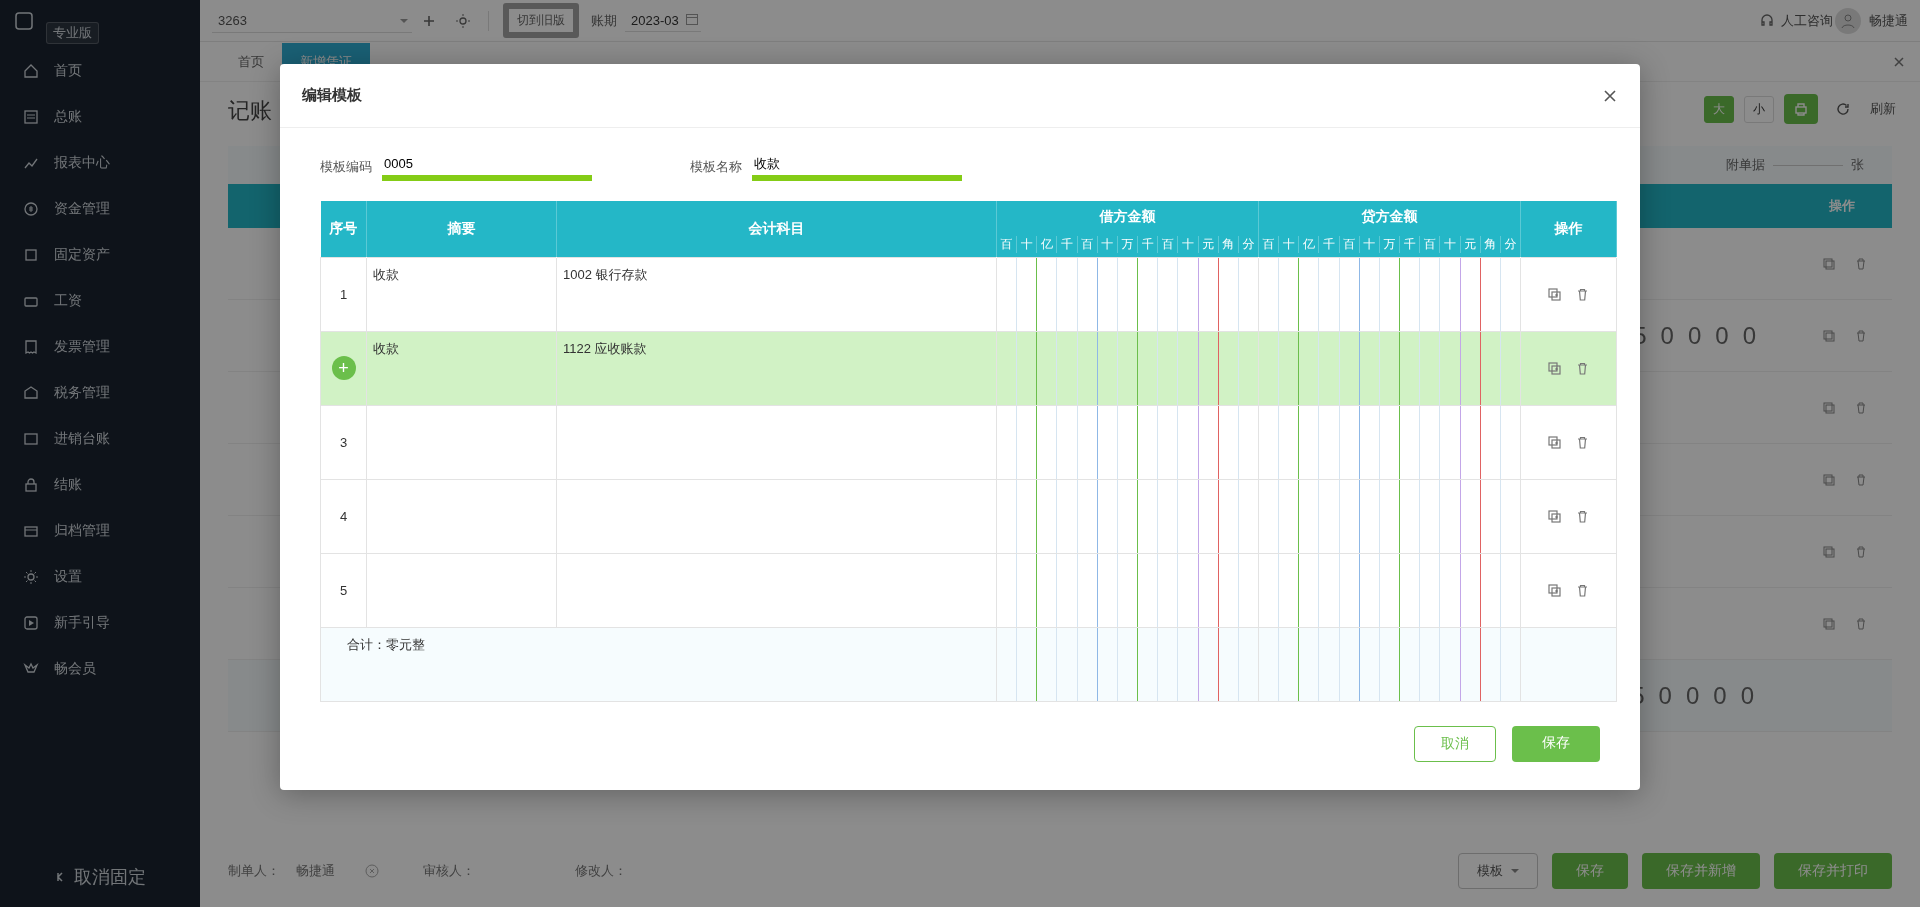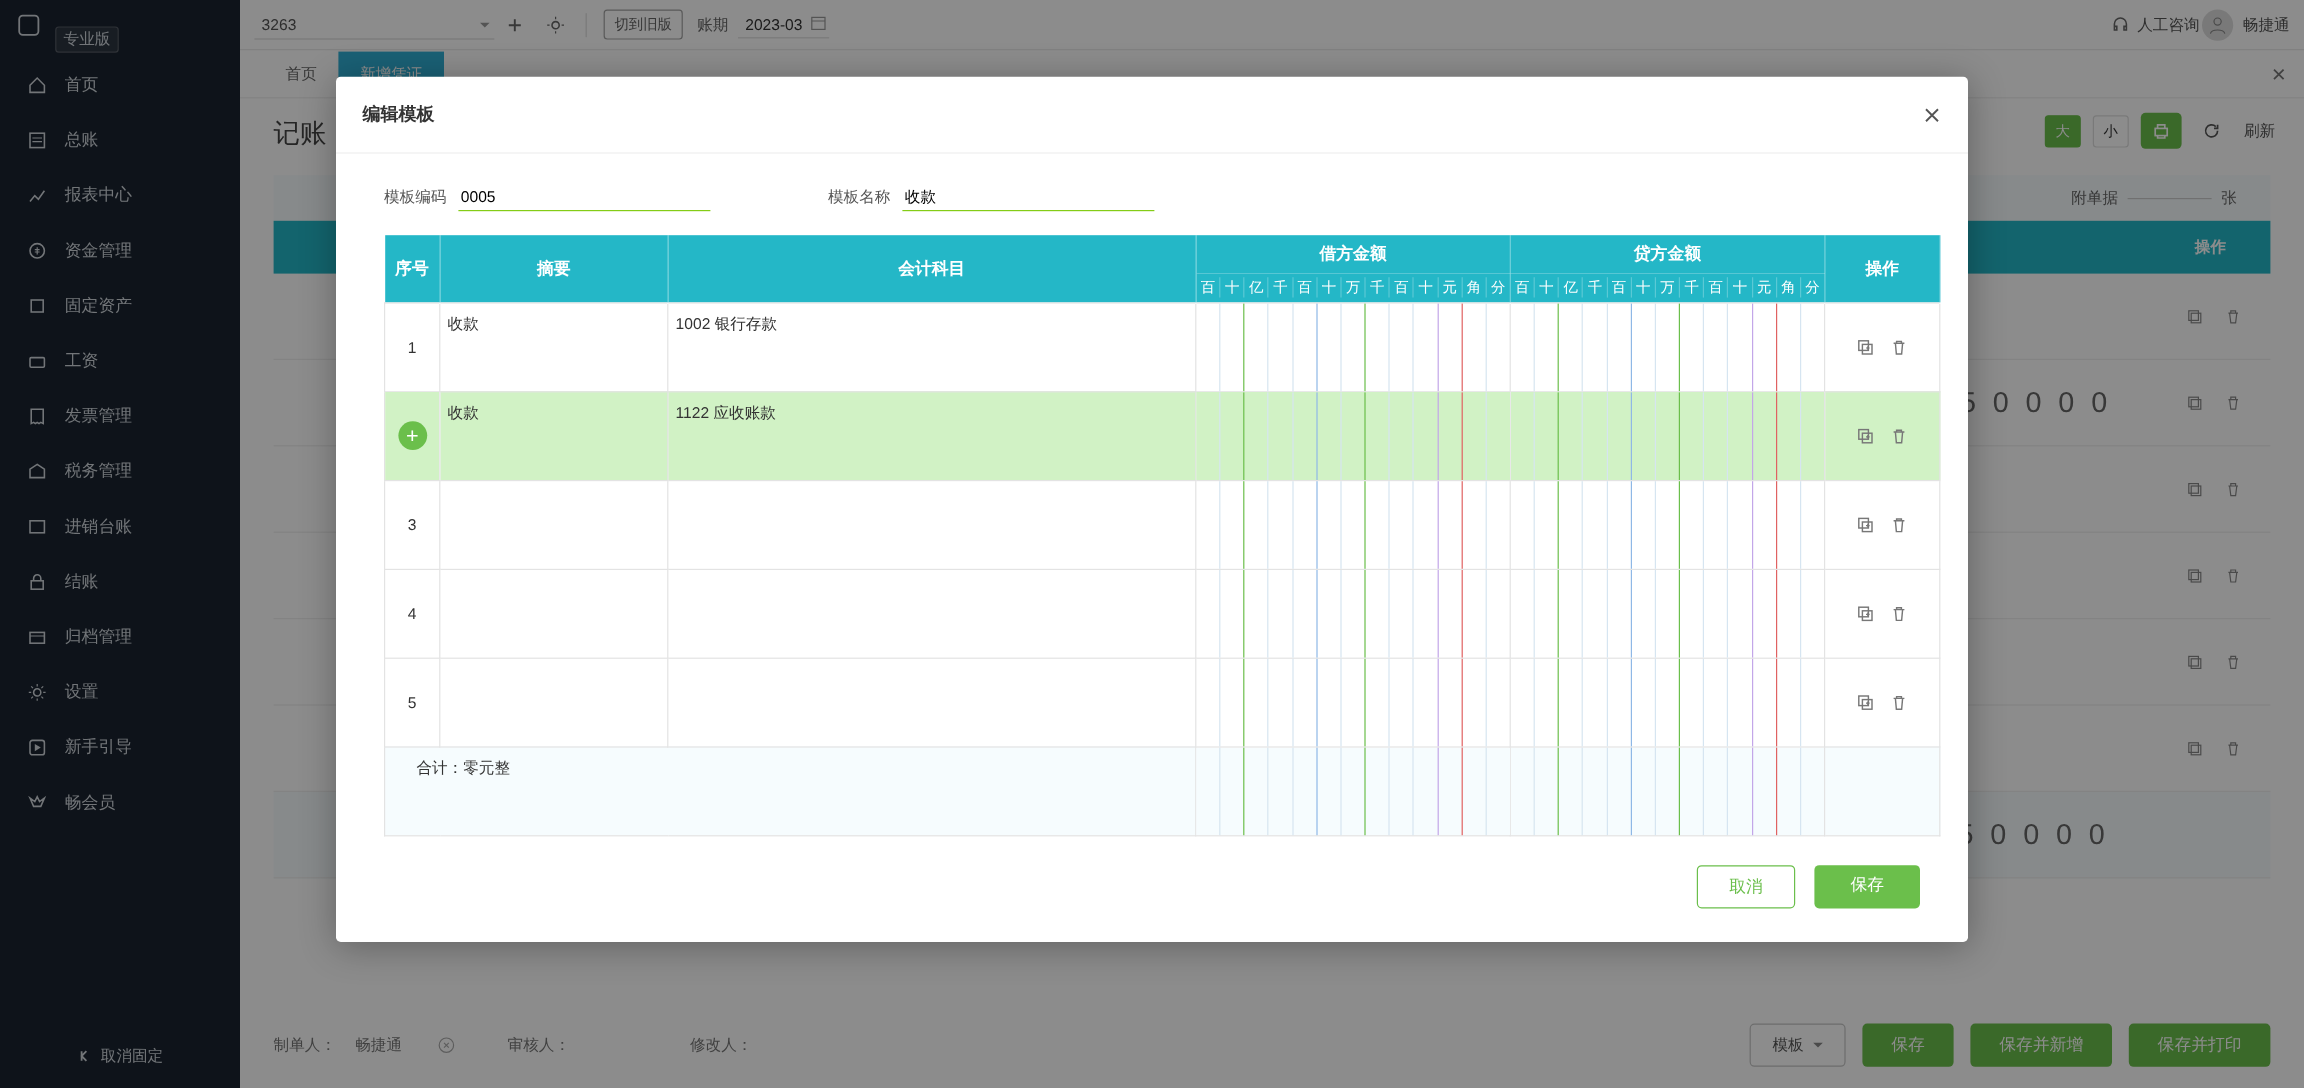--- a/index.html
+++ b/index.html
@@ -5,35 +5,35 @@
 * { margin: 0; padding: 0; box-sizing: border-box; }
 body { font-family: "Microsoft YaHei", Arial, sans-serif; font-size: 13px; color: #333; background: #f5f5f5; width: 1920px; height: 907px; overflow: hidden; position: relative; }
 
 
 .topbar { height: 42px; background: #fff; border-bottom: 1px solid #e5e5e5; display: flex; align-items: center; padding: 0 12px; }
 .topbar .company-sel { display: flex; align-items: center; gap: 8px; color: #555; }
 .topbar .company-sel .company-name { min-width: 200px; padding: 4px 20px 4px 6px; border-bottom: 1px solid #ddd; position: relative; }
 .topbar .company-sel .company-name::after { content: ''; position: absolute; right: 4px; top: 10px; border: 4px solid transparent; border-top-color: #999; }
 .topbar .icon-btn { width: 26px; height: 26px; display: flex; align-items: center; justify-content: center; color: #666; margin: 0 4px; cursor: pointer; }
 .topbar .divider { width: 1px; height: 20px; background: #ddd; margin: 0 8px; }
-.topbar .switch-old { border: 1px solid #a3a3a3; padding: 3px 8px; border-radius: 3px; font-size: 12px; color: #666; margin-left: 6px; }
+.topbar .switch-old { border: 6px solid #a3a3a3; padding: 3px 8px; border-radius: 3px; font-size: 12px; color: #666; margin-left: 6px; }
 .topbar .period-label { margin-left: 12px; color: #666; }
 .topbar .period-val { margin-left: 8px; color: #333; padding: 3px 22px 3px 6px; border-bottom: 1px solid #ddd; position: relative; }
 .topbar .period-val .cal-ic { position: absolute; right: 2px; top: 2px; color: #999; }
 .topbar .right-area { margin-left: auto; display: flex; align-items: center; gap: 2px; color: #555; }
 .topbar .right-area .avatar { width: 26px; height: 26px; border-radius: 50%; background: #ddd; display: flex; align-items: center; justify-content: center; }
 
 
 .sidebar { position: absolute; top: 0; left: 0; width: 200px; bottom: 0; background: #1b2430; color: #cfd5db; }
 .sidebar .side-logo { height: 42px; display: flex; align-items: center; padding-left: 14px; gap: 8px; font-size: 14px; font-weight: bold; }
 .sidebar .side-logo .logo-sub { font-size: 13px; background: rgba(255,255,255,.08); border: 1px solid rgba(255,255,255,.2); padding: 1px 6px; border-radius: 3px; font-weight: normal; color: #cfd5db; margin-left: 4px; margin-top: 23px; }
 .sidebar .menu { padding-top: 6px; }
 .sidebar .menu .mi { display: flex; align-items: center; gap: 14px; padding: 14px 0 14px 22px; cursor: pointer; font-size: 14px; }
 .sidebar .menu .mi .ic { width: 18px; height: 18px; display: flex; align-items: center; justify-content: center; }
-.sidebar .pin-toggle { position: absolute; bottom: 18px; left: 0; right: 0; text-align: center; color: #cfd5db; font-size: 13px; display: flex; align-items: center; justify-content: center; gap: 6px; cursor: pointer; }
+.sidebar .pin-toggle { position: absolute; bottom: 18px; left: 0; right: 0; text-align: center; color: #cfd5db; font-size: 18px; display: flex; align-items: center; justify-content: center; gap: 6px; cursor: pointer; }
 
 
 .content { position: absolute; top: 42px; left: 200px; right: 0; bottom: 0; background: #fff; }
 .tabs { height: 40px; display: flex; align-items: center; padding-left: 20px; gap: 0; border-bottom: 1px solid #eee; }
 .tabs .tab { padding: 10px 18px; font-size: 13px; color: #666; position: relative; }
 .tabs .tab.active { background: #31b0d5; color: #fff; }
 .tabs .tab-close-all { margin-left: auto; margin-right: 8px; width: 26px; height: 26px; display: flex; align-items: center; justify-content: center; color: #777; }
 .page-title { font-size: 22px; color: #444; padding: 14px 0 10px 28px; }
 .toolbar-row { display: flex; align-items: center; padding: 0 24px 0 0; gap: 10px; }
 .toolbar-row .spacer { margin-left: auto; }
@@ -60,21 +60,21 @@
 .overlay-dim { position: absolute; inset: 0; background: rgba(0,0,0,.45); }
 
 
 .modal { position: absolute; top: 64px; left: 280px; width: 1360px; background: #fff; border-radius: 4px; box-shadow: 0 4px 30px rgba(0,0,0,.3); display: flex; flex-direction: column; }
 .modal .modal-header { height: 64px; border-bottom: 1px solid #eee; display: flex; align-items: center; padding: 0 22px; }
 .modal .modal-header .mh-title { font-size: 15px; font-weight: bold; }
 .modal .modal-header .mh-close { margin-left: auto; font-size: 18px; color: #555; cursor: pointer; }
 .modal .form-row { display: flex; align-items: center; padding: 24px 40px 10px 40px; gap: 8px; }
 .modal .form-row .fld { display: flex; align-items: center; gap: 10px; margin-right: 90px; }
 .modal .form-row .fld label { color: #555; }
-.modal .form-row .fld input { border: none; border-bottom: 1px solid #84cc16; padding: 4px 2px; width: 210px; font-size: 13px; outline: none; }
+.modal .form-row .fld input { border: none; border-bottom: 6px solid #84cc16; padding: 4px 2px; width: 210px; font-size: 13px; outline: none; }
 .modal .tbl-wrap { padding: 10px 40px 0 40px; }
 .modal table.tpl { width: 100%; border-collapse: collapse; table-layout: fixed; }
 .modal table.tpl th { background: #24b7c7; color: #fff; font-weight: bold; font-size: 14px; text-align: center; border-right: 1px solid rgba(255,255,255,.25); }
 .modal table.tpl .th-top th { height: 32px; }
 .modal table.tpl .th-units th { height: 24px; font-size: 12px; font-weight: normal; }
 .modal table.tpl td { border: 1px solid #e3e3e3; height: 74px; vertical-align: top; padding: 8px 6px; font-size: 13px; color: #333; }
 .modal table.tpl td.seqcell { text-align: center; vertical-align: middle; position: relative; }
 .modal table.tpl td.amtcell { padding: 0; position: relative; }
 .modal table.tpl td.opcell { text-align: center; vertical-align: middle; }
 .modal table.tpl td.opcell .op-ic { display: inline-flex; width: 22px; height: 22px; align-items: center; justify-content: center; color: #777; cursor: pointer; margin: 0 3px; }

